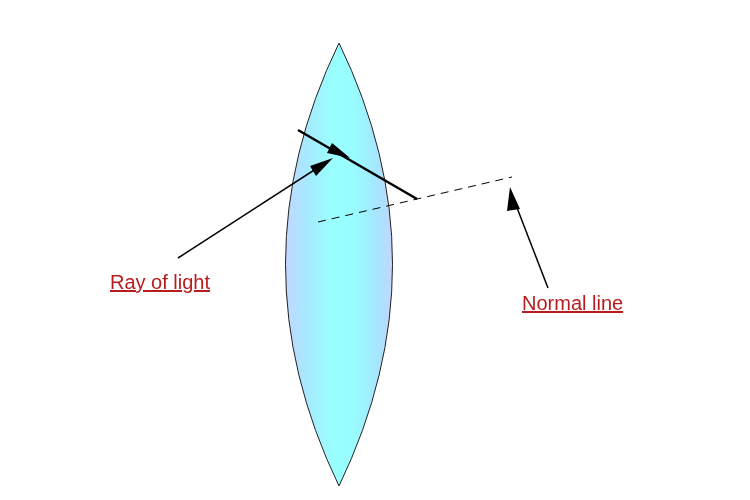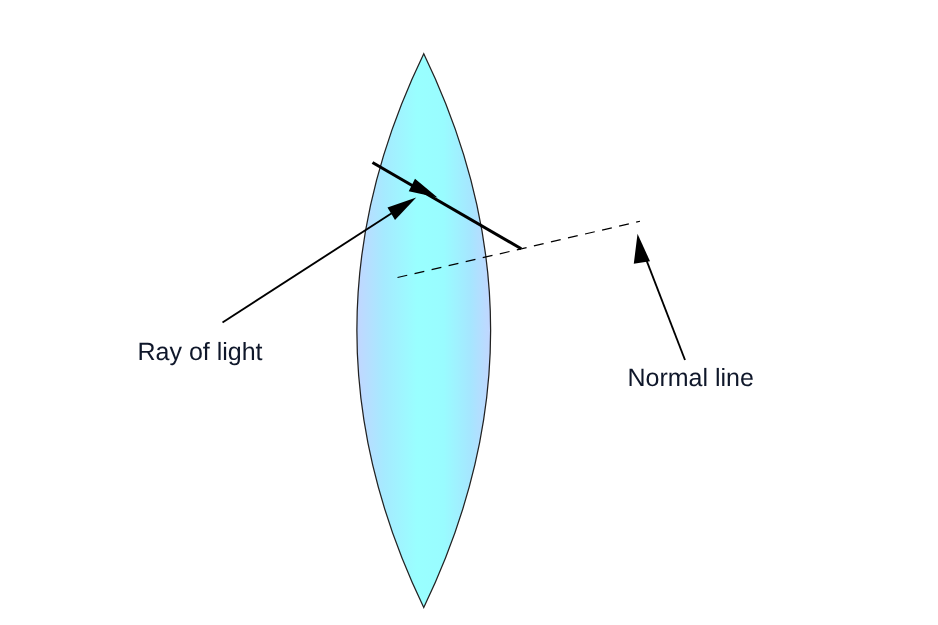--- a/index.html
+++ b/index.html
@@ -1,18 +1,18 @@
 <!DOCTYPE html>
 <html><head>
   <meta charset="utf-8">
   <style>
     html, body { margin: 0; padding: 0; background: #ffffff; }
     body { width: 750px; height: 500px; overflow: hidden; position: relative; }
     svg { position: absolute; left: 0; top: 0; }
-    .label { position: absolute; font-family: "Liberation Sans", sans-serif; font-size: 20px; color: #0f172a; white-space: nowrap; }
+    .label { position: absolute; font-family: "Liberation Sans", sans-serif; font-size: 20px; color: #b91c1c; white-space: nowrap; text-decoration: underline; }
   </style>
 </head>
 <body>
 
 <svg width="750" height="500" viewBox="0 0 750 500">
   <defs>
     <linearGradient id="lensGrad" x1="0" y1="0" x2="1" y2="0">
       <stop offset="0" stop-color="#c2d6ff"></stop>
       <stop offset="0.2" stop-color="#a6eaff"></stop>
       <stop offset="0.45" stop-color="#99ffff"></stop>
@@ -33,13 +33,13 @@
   <path d="M332,143 L350,158 L327,153 Z" fill="#000"></path>
 
   <line x1="178" y1="258" x2="322" y2="165" stroke="#000" stroke-width="1.5"></line>
   <path d="M333,158 L316,176 L310,166 Z" fill="#000"></path>
 
   <line x1="548" y1="288" x2="514" y2="200" stroke="#000" stroke-width="1.5"></line>
   <path d="M510,187 L520,209 L507,211 Z" fill="#000"></path>
 </svg>
 
 <div class="label" style="left:110px; top:271px;">Ray of light</div>
-<div class="label" style="left:502px; top:292px;">Normal line</div>
+<div class="label" style="left:522px; top:292px;">Normal line</div>
 
 </body></html>

